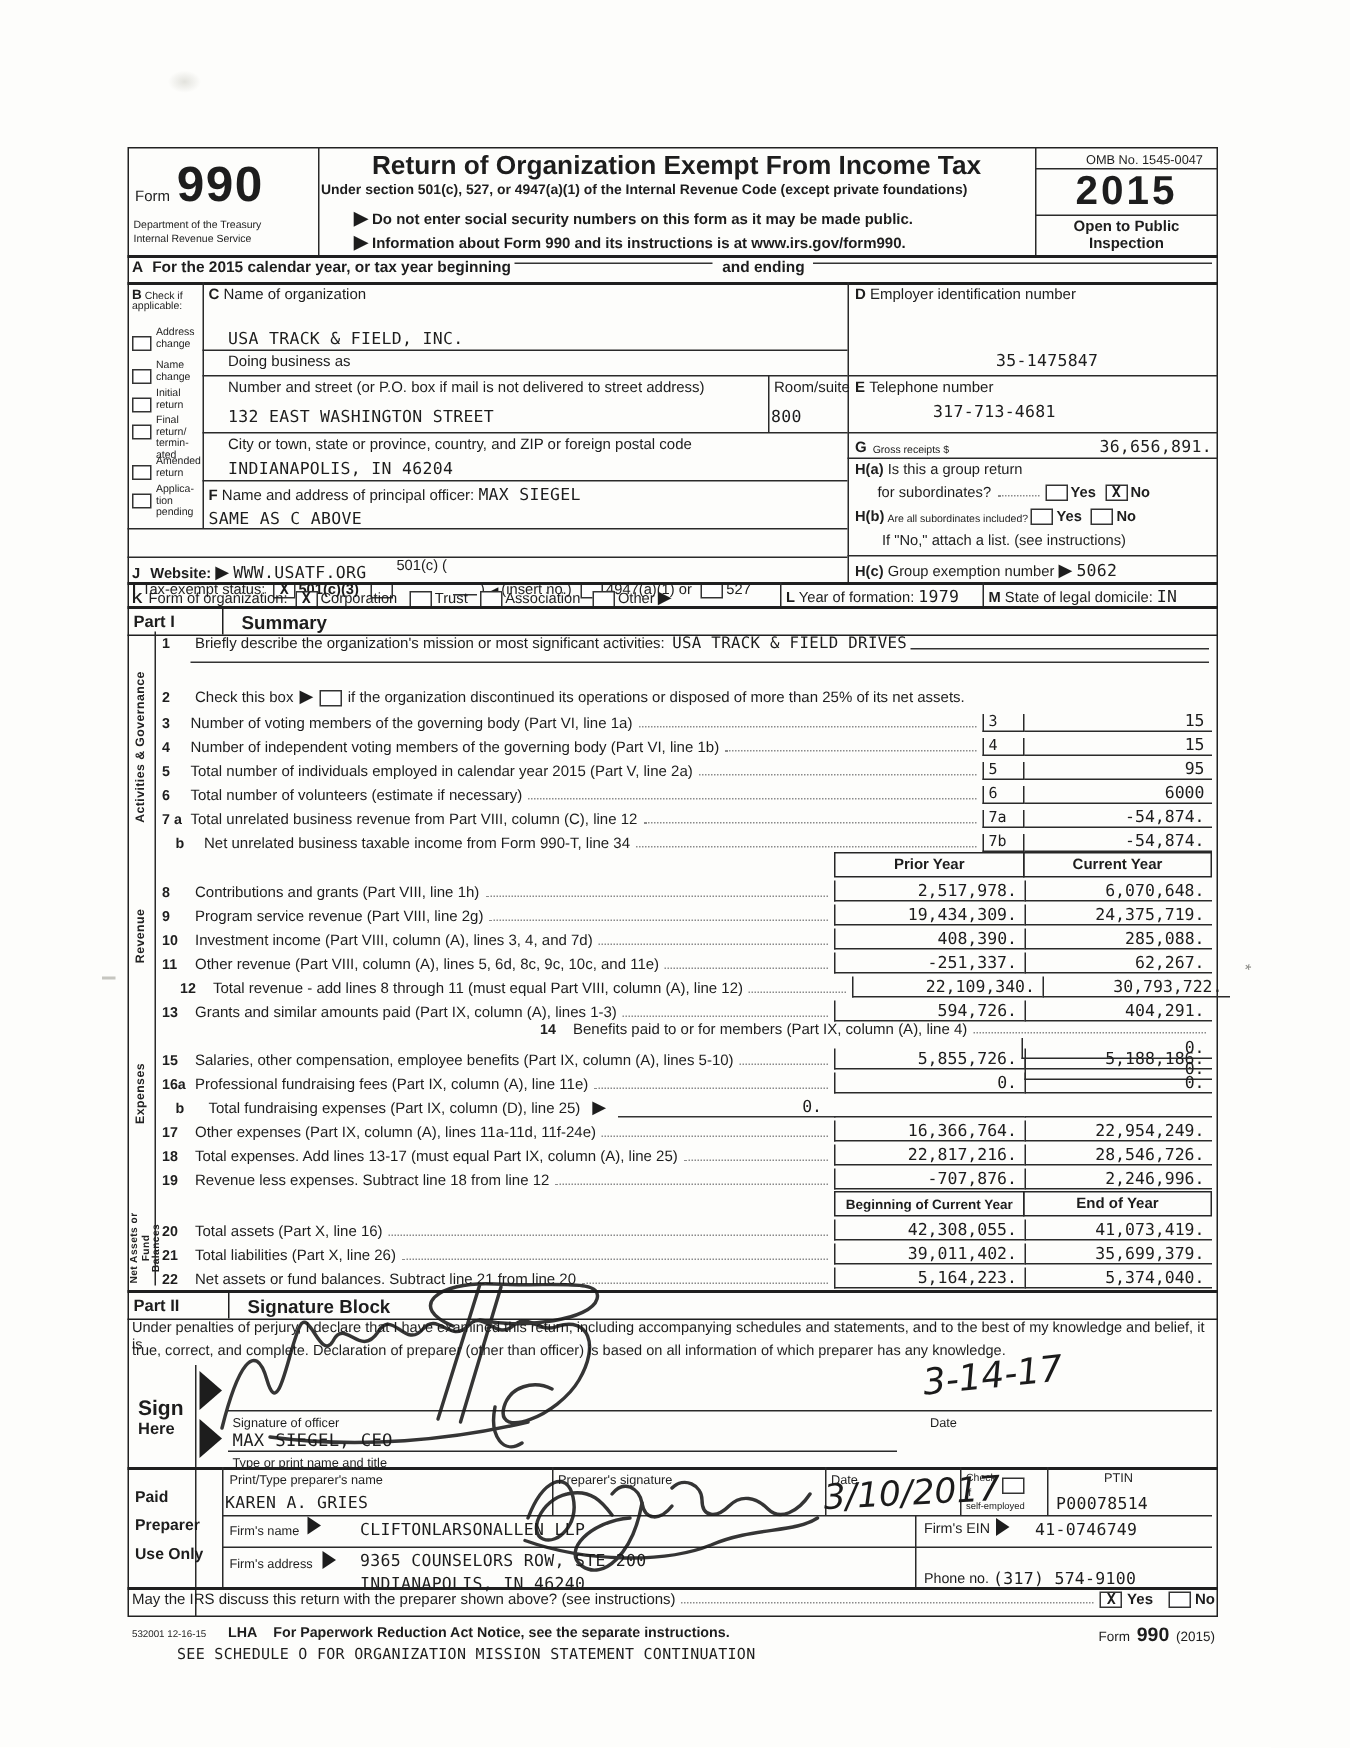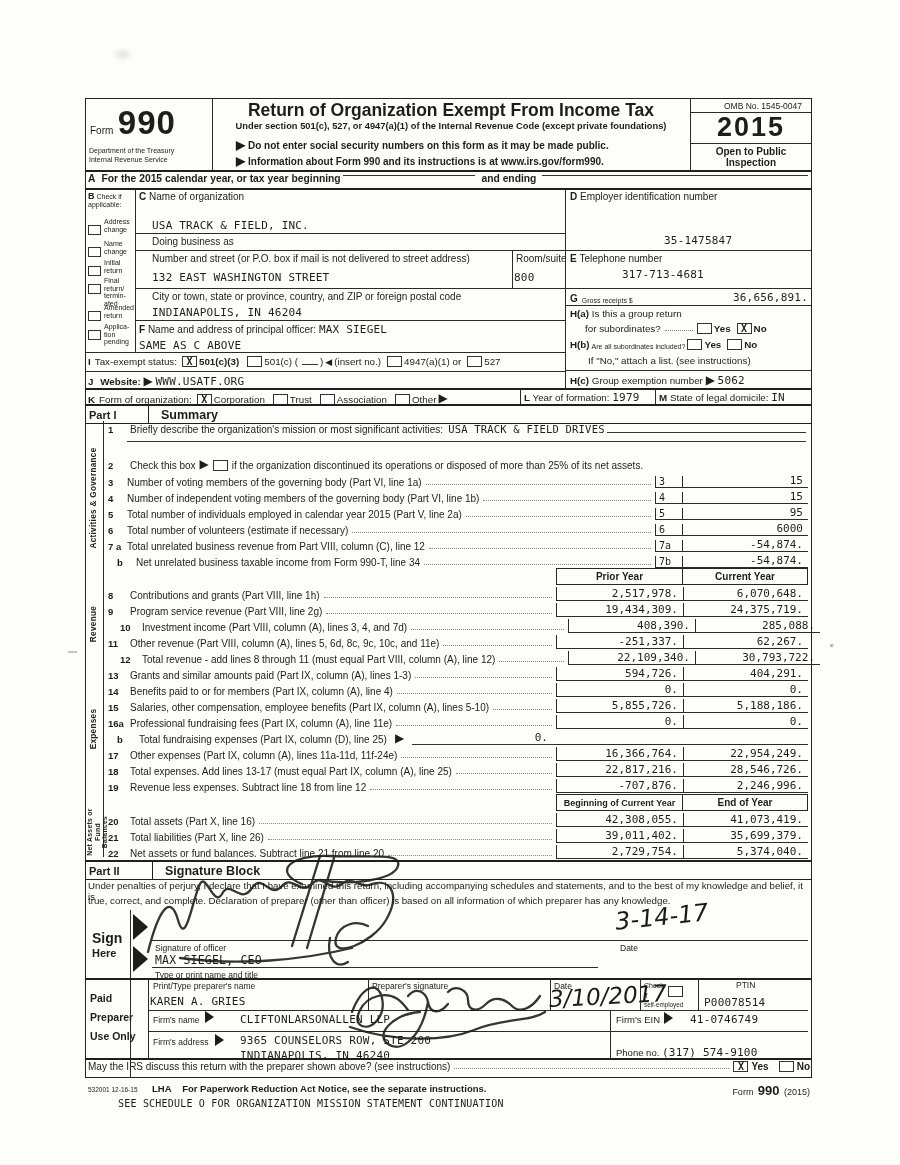--- a/index.html
+++ b/index.html
@@ -73,21 +73,21 @@
   <div class="hl2" style="left:85px;top:170px;width:727px;"></div>
 
   <div class="abs" style="left:90px;top:104px;">
     <span class="lbl">Form</span>
     <span class="b" style="font-size:33px;letter-spacing:1px;">990</span>
   </div>
   <div class="abs xs" style="left:89px;top:147px;">Department of the Treasury</div>
   <div class="abs xs" style="left:89px;top:156px;">Internal Revenue Service</div>
 
   <div class="abs" style="left:214px;top:100px;width:474px;text-align:center;font-weight:bold;font-size:17.5px;">Return of Organization Exempt From Income Tax</div>
-  <div class="abs b" style="left:214px;top:121px;width:474px;text-align:center;font-size:9.3px;">Under section 501(c), 527, or 4947(a)(1) of the Internal Revenue Code (except private foundations)</div>
+  <div class="abs b" style="left:214px;top:121px;width:474px;text-align:left;font-size:9.3px;">Under section 501(c), 527, or 4947(a)(1) of the Internal Revenue Code (except private foundations)</div>
   <div class="abs b" style="left:236px;top:138px;width:452px;font-size:10px;">
     <span class="arrb">▶</span>
     <span>Do not enter social security numbers on this form as it may be made public.</span>
   </div>
   <div class="abs b" style="left:236px;top:154px;width:452px;font-size:10px;">
     <span class="arrb">▶</span>
     <span>Information about Form 990 and its instructions is at www.irs.gov/form990.</span>
   </div>
 
   <div class="abs sm" style="left:697px;top:101px;margin-left:27px;">OMB No. 1545-0047</div>
@@ -191,21 +191,21 @@
     <span class="mono">5062</span>
   </div>
 
   <div class="hl" style="left:85px;top:352px;width:480px;"></div>
   <div class="abs" style="left:88px;top:356px;width:474px;display:flex;align-items:flex-end;font-size:9.8px;">
     <span class="b" style="margin-right:4px;">I</span>
     <span style="margin-right:5px;">Tax-exempt status:</span>
     <span class="cb">X</span>
     <span class="b" style="margin:0 8px 0 2px;">501(c)(3)</span>
     <span class="cb"></span>
-    <span style="margin:0 2px;">501(c) (</span>
+    <span style="margin:16px 2px;">501(c) (</span>
     <span class="fill" style="max-width:16px;"></span>
     <span>)</span>
     <span class="arr" style="margin:0 2px;">◀</span>
     <span style="margin-right:6px;">(insert no.)</span>
     <span class="cb"></span>
     <span style="margin:0 6px 0 2px;">4947(a)(1) or</span>
     <span class="cb"></span>
     <span style="margin-left:2px;">527</span>
   </div>
   <div class="hl" style="left:85px;top:371px;width:480px;"></div>
@@ -342,21 +342,21 @@
   </div>
   <div class="mrow" style="top:601px;">
     <div class="mlab">
         <span class="mn">9</span>
         <span class="lbl">Program service revenue (Part VIII, line 2g)</span>
         <span class="leader"></span>
       </div>
     <div class="pcol">19,434,309.</div>
       <div class="ccol">24,375,719.</div>
   </div>
-  <div class="mrow" style="top:617px;padding-left:12px;">
+  <div class="mrow" style="top:617px;">
     <div class="mlab">
         <span class="mn">10</span>
         <span class="lbl">Investment income (Part VIII, column (A), lines 3, 4, and 7d)</span>
         <span class="leader"></span>
       </div>
     <div class="pcol">408,390.</div>
       <div class="ccol">285,088.</div>
   </div>
   <div class="mrow" style="top:633px;">
     <div class="mlab">
@@ -379,21 +379,21 @@
 
   <div class="mrow" style="top:665px;">
     <div class="mlab">
         <span class="mn">13</span>
         <span class="lbl">Grants and similar amounts paid (Part IX, column (A), lines 1-3)</span>
         <span class="leader"></span>
       </div>
     <div class="pcol">594,726.</div>
       <div class="ccol">404,291.</div>
   </div>
-  <div class="mrow" style="top:681px;">
+  <div class="mrow" style="top:681px;flex-direction:column;">
     <div class="mlab">
         <span class="mn">14</span>
         <span class="lbl">Benefits paid to or for members (Part IX, column (A), line 4)</span>
         <span class="leader"></span>
       </div>
     <div class="pcol">0.</div>
       <div class="ccol">0.</div>
   </div>
   <div class="mrow" style="top:697px;">
     <div class="mlab">
@@ -473,21 +473,21 @@
       </div>
     <div class="pcol">39,011,402.</div>
       <div class="ccol">35,699,379.</div>
   </div>
   <div class="mrow" style="top:843px;">
     <div class="mlab">
         <span class="mn">22</span>
         <span class="lbl">Net assets or fund balances. Subtract line 21 from line 20</span>
         <span class="leader"></span>
       </div>
-    <div class="pcol">2,729,754.</div>
+    <div class="pcol">5,164,223.</div>
       <div class="ccol">5,374,040.</div>
   </div>
 
   <div class="partbar" style="top:860px;">
     <div class="parttag" style="width:68px;">Part II</div>
     <div class="parttitle">Signature Block</div>
   </div>
   <div class="abs" style="left:88px;top:880px;width:722px;font-size:9.7px;">Under penalties of perjury, I declare that I have examined this return, including accompanying schedules and statements, and to the best of my knowledge and belief, it is</div>
   <div class="abs" style="left:88px;top:895px;width:722px;font-size:9.7px;">true, correct, and complete. Declaration of preparer (other than officer) is based on all information of which preparer has any knowledge.</div>
 

